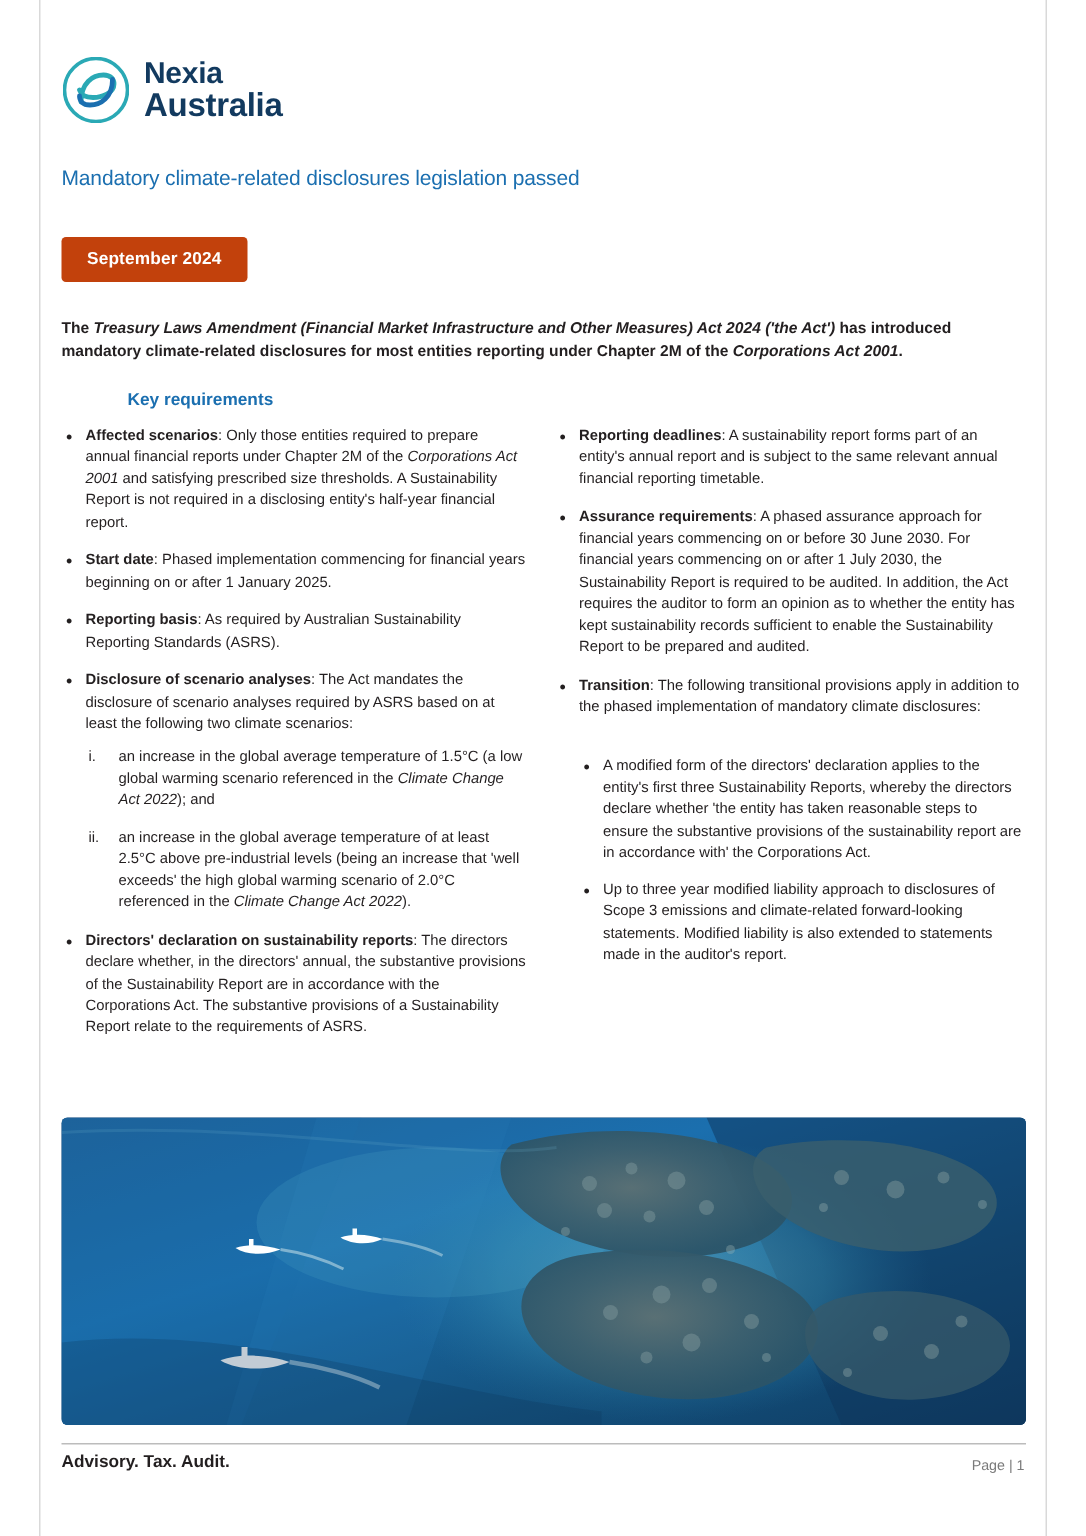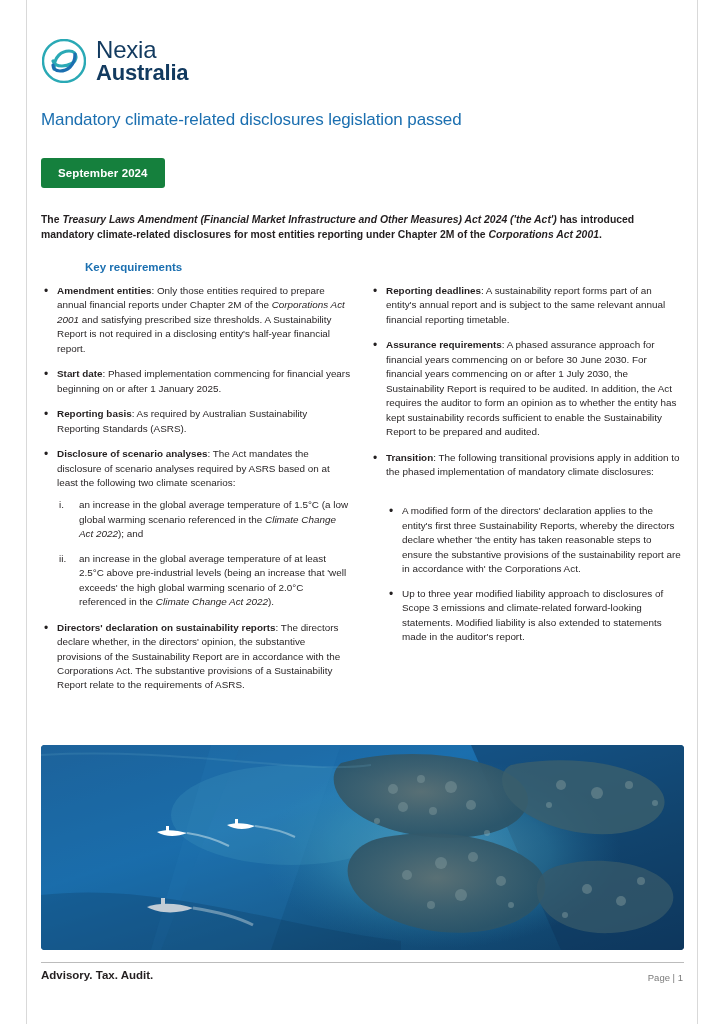--- a/index.html
+++ b/index.html
@@ -50,52 +50,52 @@
   .logo-mark {
     width: 44px;
     height: 44px;
     flex: 0 0 44px;
   }
   .logo-text {
     margin-left: 10px;
     line-height: 1.02;
   }
   .logo-text .l1 {
-    font-size: 24px;
-    font-weight: normal;
+    font-size: 20px;
+    font-weight: bold;
     color: #123a5f;
     letter-spacing: -0.2px;
     display: block;
   }
   .logo-text .l2 {
     font-size: 22px;
     font-weight: bold;
     color: #123a5f;
     letter-spacing: -0.2px;
     display: block;
   }
 
   
   .doc-title {
     position: absolute;
     left: 41px;
     top: 110px;
     width: 640px;
-    font-size: 17px;
+    font-size: 14px;
     color: #1b6fb0;
     font-weight: normal;
     letter-spacing: -0.1px;
   }
 
   
   .date-badge {
     position: absolute;
     left: 41px;
     top: 158px;
-    background: #15803d;
+    background: #c2410c;
     color: #ffffff;
     font-size: 11.5px;
     font-weight: bold;
     padding: 9px 17px 9px 17px;
     border-radius: 3px;
     letter-spacing: 0.1px;
   }
 
   
   .intro {
@@ -259,41 +259,41 @@
 
   <div class="intro">
     <span>The </span><em>Treasury Laws Amendment (Financial Market Infrastructure and Other Measures) Act 2024 ('the Act')</em><span> has introduced mandatory climate-related disclosures for most entities reporting under Chapter 2M of the </span><em>Corporations Act 2001</em><span>.</span>
   </div>
 
   <div class="section-heading">Key requirements</div>
 
   <div class="col col-left">
     <ul class="bullets">
       <li>
-        <b>Amendment entities</b><span>: Only those entities required to prepare annual financial reports under Chapter 2M of the </span><i>Corporations Act 2001</i><span> and satisfying prescribed size thresholds.  A Sustainability Report is not required in a disclosing entity's half-year financial report.</span>
+        <b>Affected scenarios</b><span>: Only those entities required to prepare annual financial reports under Chapter 2M of the </span><i>Corporations Act 2001</i><span> and satisfying prescribed size thresholds.  A Sustainability Report is not required in a disclosing entity's half-year financial report.</span>
       </li>
       <li>
         <b>Start date</b><span>: Phased implementation commencing for financial years beginning on or after 1 January 2025.</span>
       </li>
       <li>
         <b>Reporting basis</b><span>: As required by Australian Sustainability Reporting Standards (ASRS).</span>
       </li>
       <li>
         <b>Disclosure of scenario analyses</b><span>: The Act mandates the disclosure of scenario analyses required by ASRS based on at least the following two climate scenarios:</span>
         <ol class="roman">
           <li>
             <span class="rn">i.</span><span>an increase in the global average temperature of 1.5°C (a low global warming scenario referenced in the </span><i>Climate Change Act 2022</i><span>); and</span>
           </li>
           <li>
             <span class="rn">ii.</span><span>an increase in the global average temperature of at least 2.5°C above pre-industrial levels (being an increase that 'well exceeds' the high global warming scenario of 2.0°C referenced in the </span><i>Climate Change Act 2022</i><span>).</span>
           </li>
         </ol>
       </li>
       <li>
-        <b>Directors' declaration on sustainability reports</b><span>: The directors declare whether, in the directors' opinion, the substantive provisions of the Sustainability Report are in accordance with the Corporations Act. The substantive provisions of a Sustainability Report relate to the requirements of ASRS.</span>
+        <b>Directors' declaration on sustainability reports</b><span>: The directors declare whether, in the directors' annual, the substantive provisions of the Sustainability Report are in accordance with the Corporations Act. The substantive provisions of a Sustainability Report relate to the requirements of ASRS.</span>
       </li>
     </ul>
   </div>
 
   <div class="col col-right">
     <ul class="bullets">
       <li>
         <b>Reporting deadlines</b><span>: A sustainability report forms part of an entity's annual report and is subject to the same relevant annual financial reporting timetable.</span>
       </li>
       <li>

